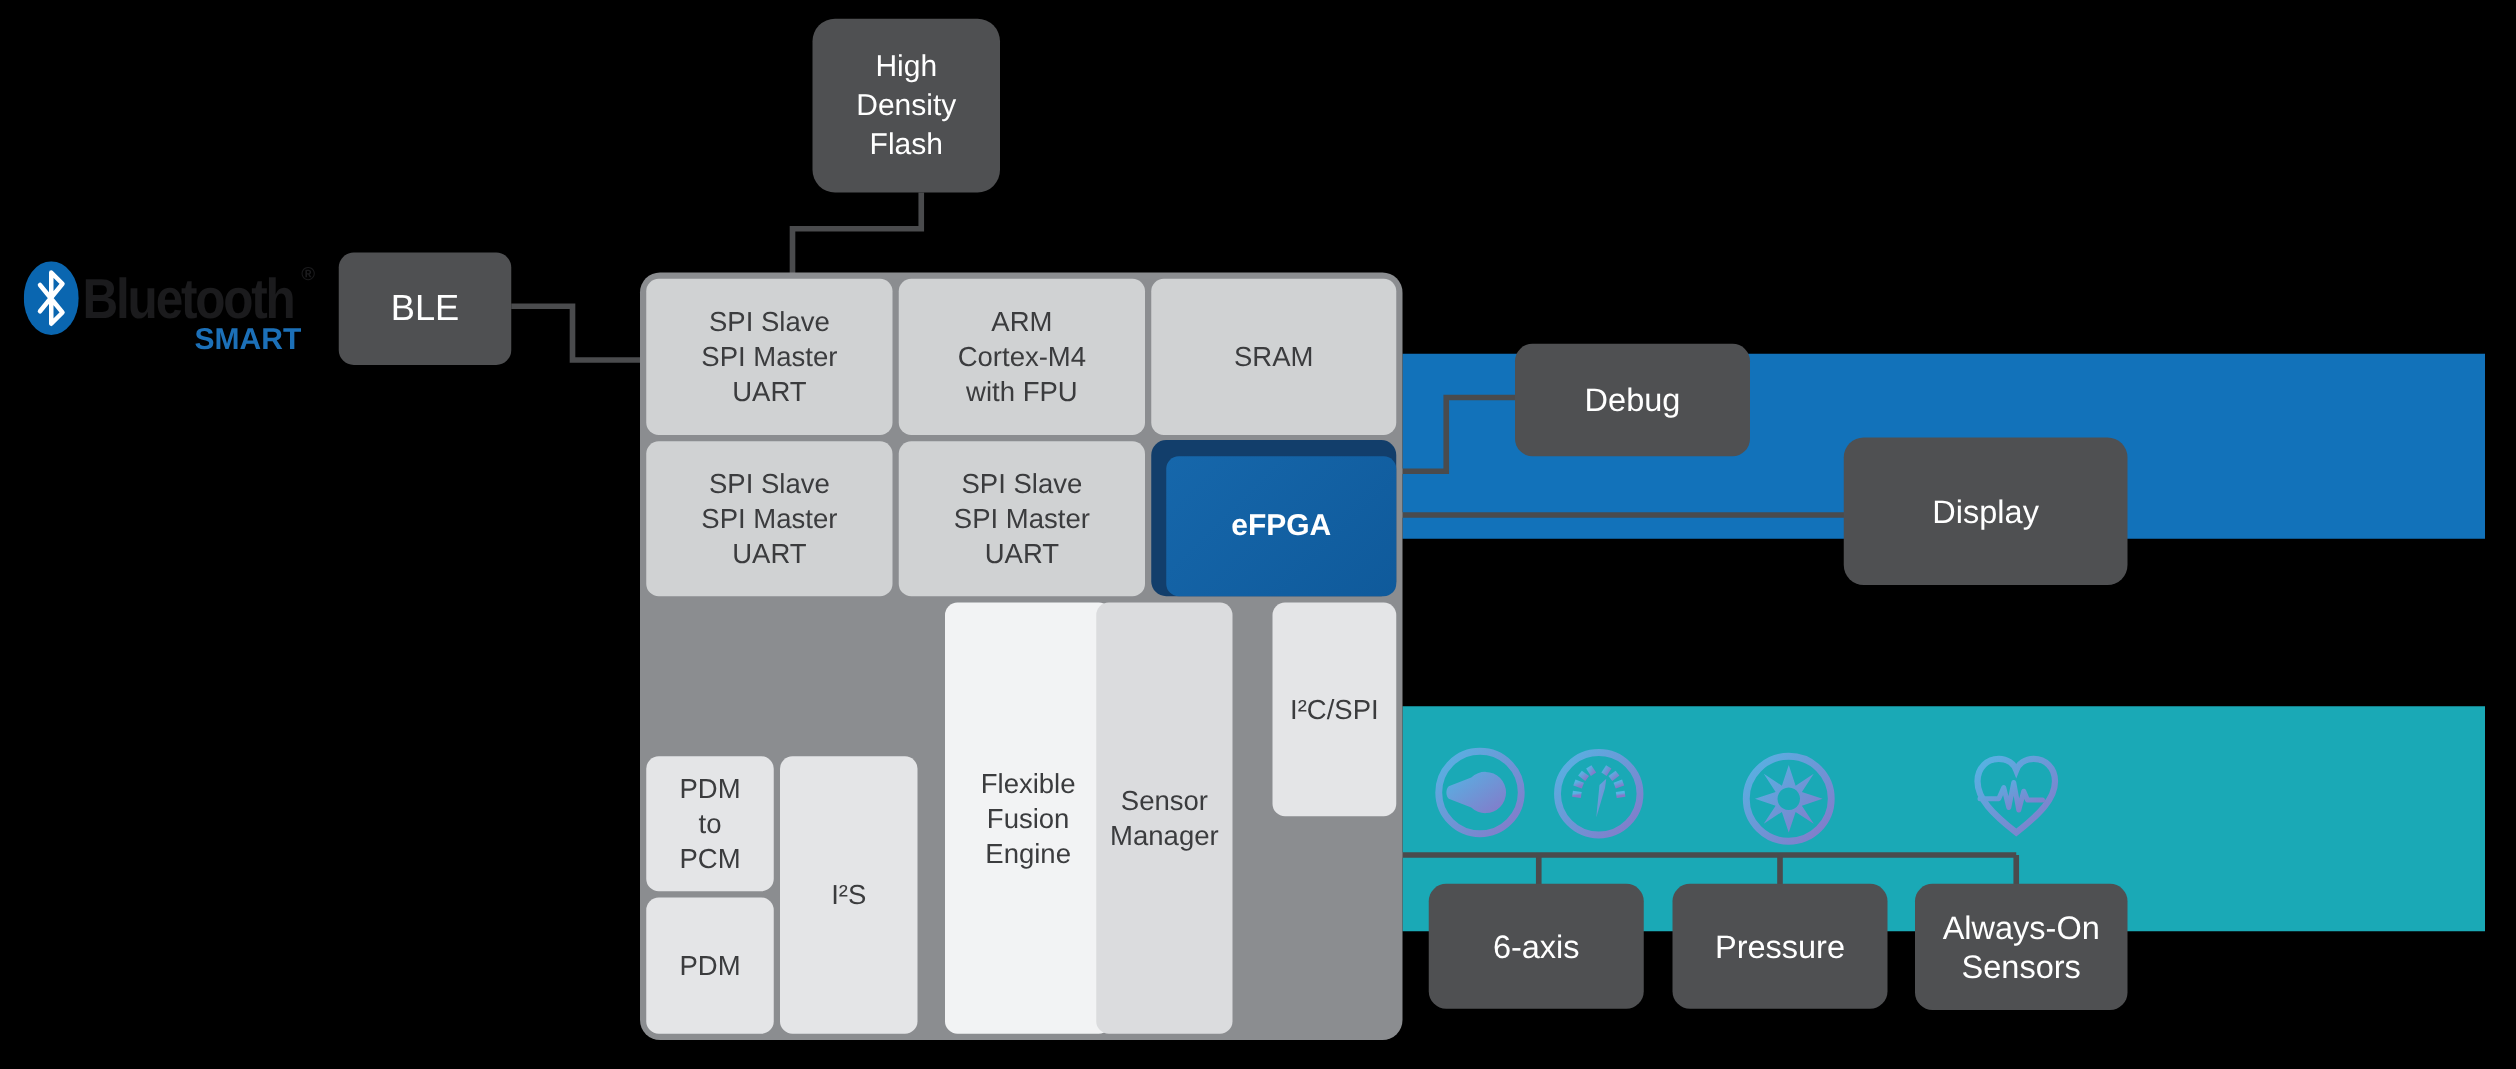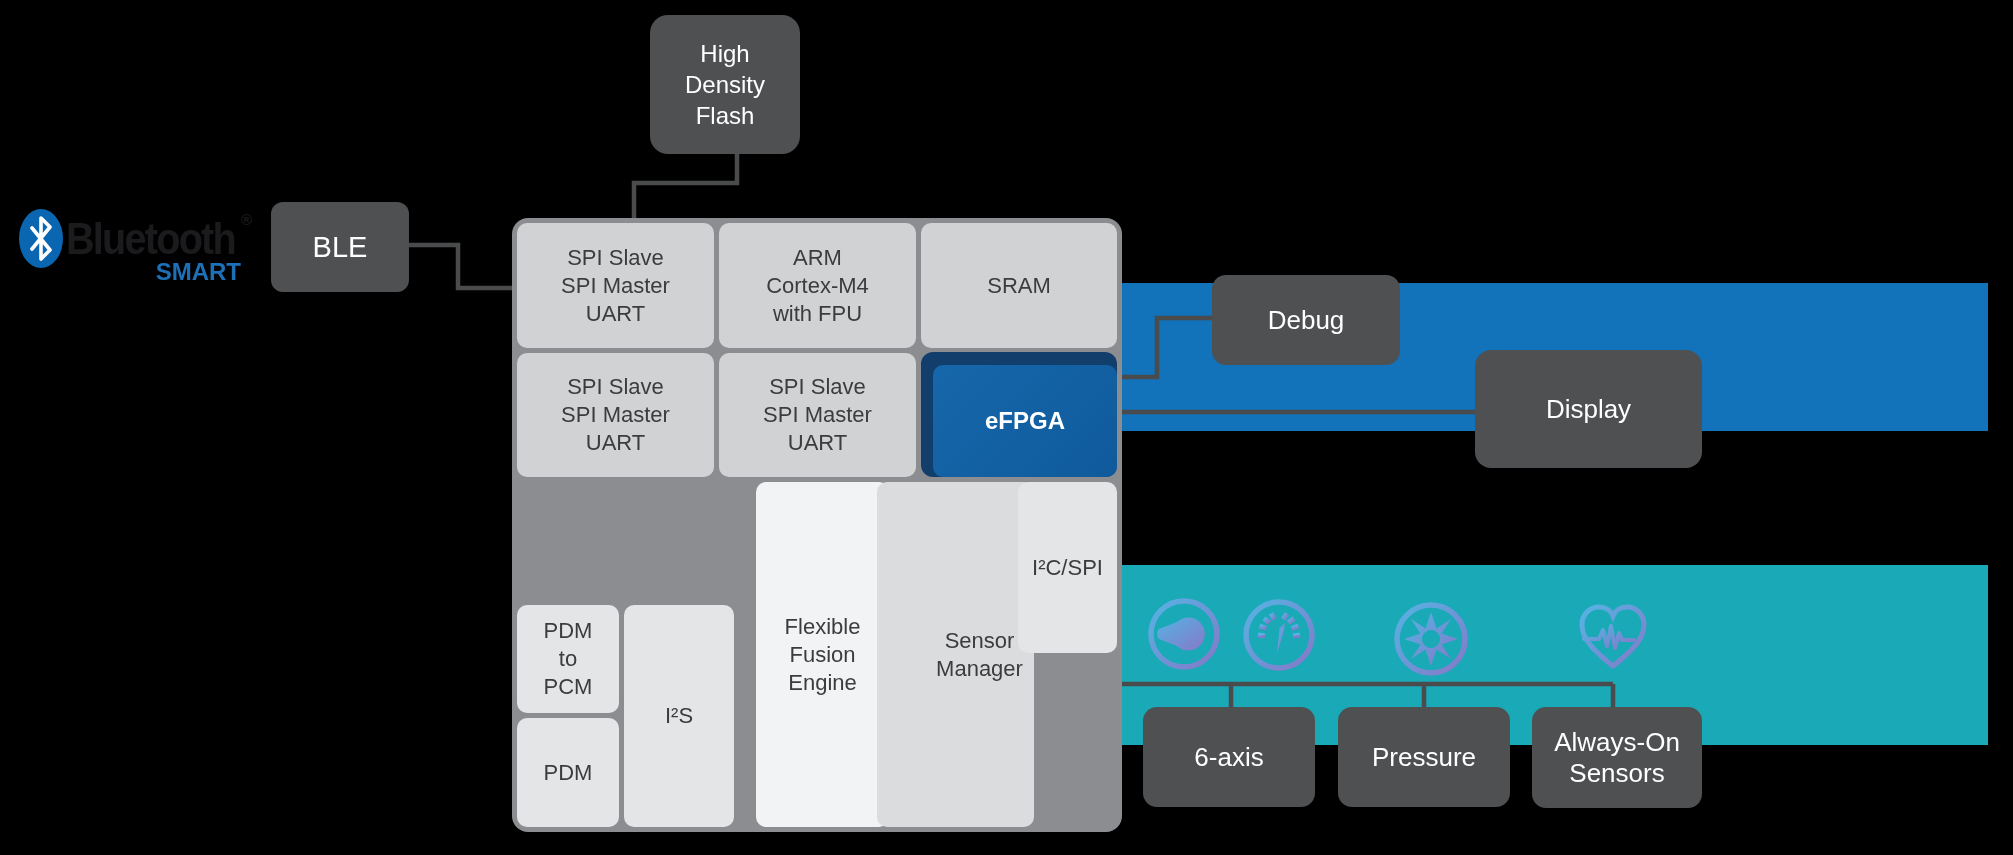--- a/index.html
+++ b/index.html
@@ -90,21 +90,21 @@
     <div class="efpga-front">eFPGA</div>
 
     <div class="cell c-lighter ml" style="left:5px;top:387px;width:102px;height:108px;">PDM
 to
 PCM</div>
     <div class="cell c-lighter" style="left:5px;top:500px;width:102px;height:109px;">PDM</div>
     <div class="cell c-lighter" style="left:112px;top:387px;width:110px;height:222px;">I²S</div>
     <div class="cell c-lightest ml" style="left:244px;top:264px;width:133px;height:345px;">Flexible
 Fusion
 Engine</div>
-    <div class="cell c-mid ml" style="left:365px;top:264px;width:109px;height:345px;padding-left:48px;">Sensor
+    <div class="cell c-mid ml" style="left:365px;top:264px;width:109px;height:345px;">Sensor
 Manager</div>
     <div class="cell c-lighter" style="left:506px;top:264px;width:99px;height:171px;">I²C/SPI</div>
   </div>
 
   <svg class="icon" style="left:1146px;top:596px;" width="76" height="76" viewBox="0 0 76 76">
     <defs>
         <linearGradient id="g1" x1="0" y1="0" x2="1" y2="1">
       <stop offset="0" style="stop-color:var(--icon_grad_a)"></stop>
           <stop offset="1" style="stop-color:var(--icon_grad_b)"></stop>
     </linearGradient>

